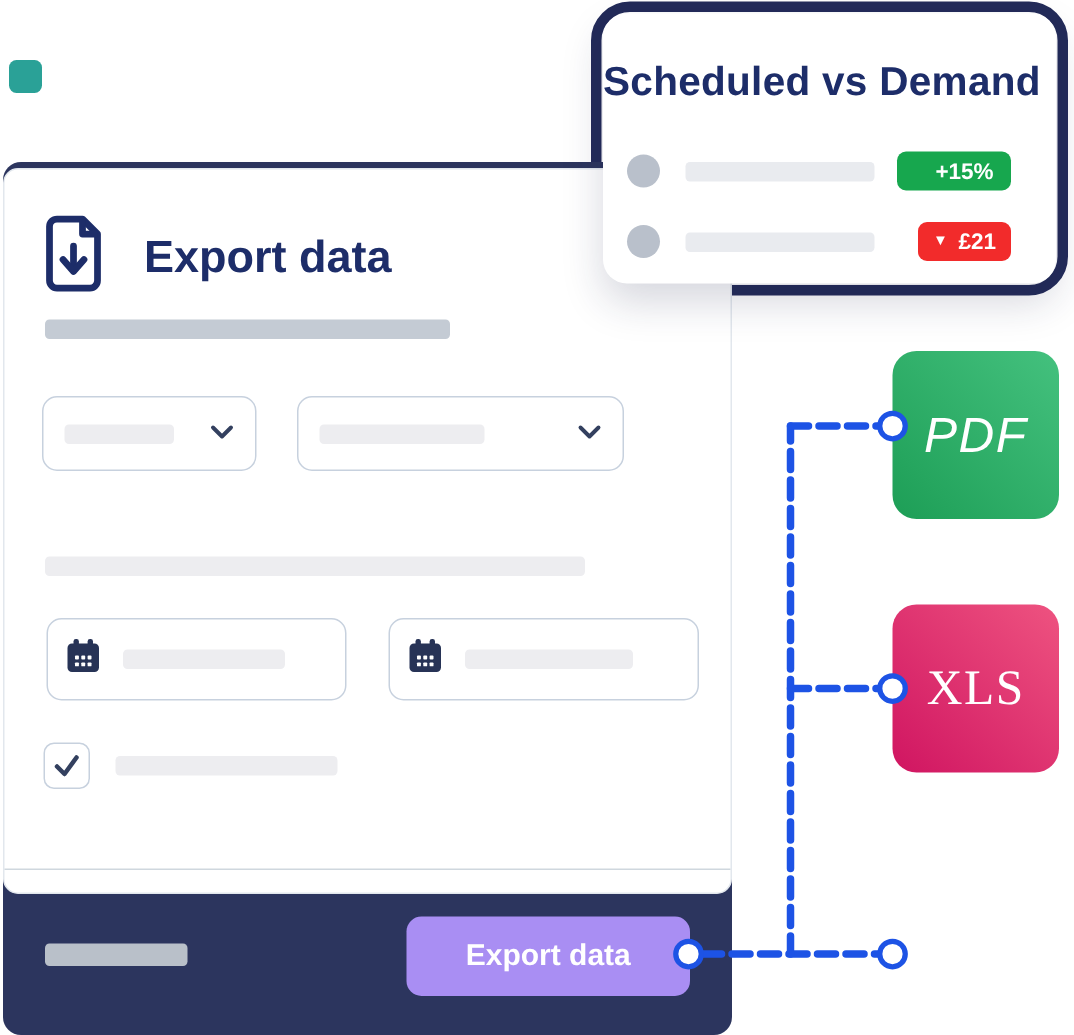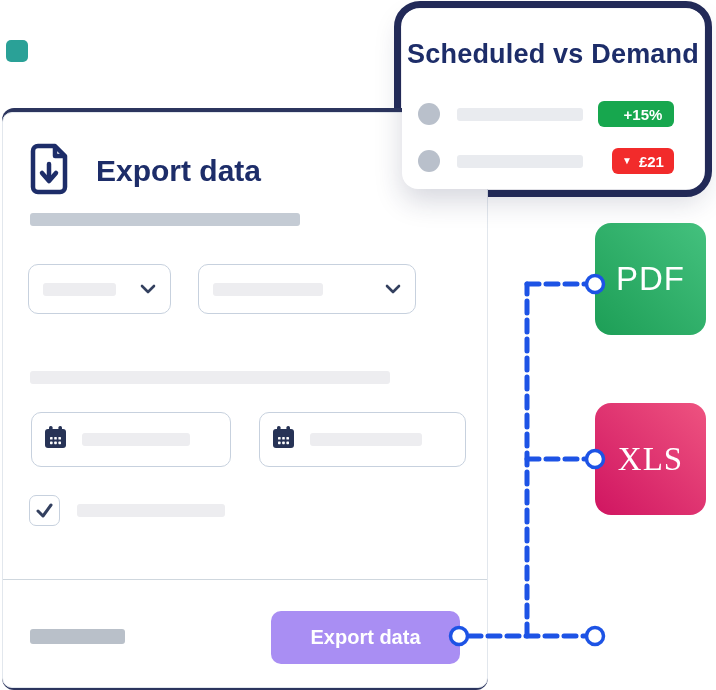--- a/index.html
+++ b/index.html
@@ -7,33 +7,33 @@
           font-family:"Liberation Sans",sans-serif;}
 
   
   .decor-square{position:absolute;left:6px;top:40px;width:22px;height:22px;border-radius:5px;z-index:1;}
 
   
   .frame-outline{position:absolute;left:394px;top:1px;width:318px;height:196px;
                  border:7px solid #232b59;border-radius:26px;box-sizing:border-box;z-index:1;}
   .demand-card{position:absolute;left:402px;top:9px;width:302px;height:180px;background:#fff;
                border-radius:16px;box-shadow:0 12px 28px rgba(25,35,70,.18);z-index:3;box-sizing:border-box;}
-  .demand-title{margin:30px 0 8px 0;text-align:center;font-size:27px;font-weight:700;color:#1d2d69;letter-spacing:.2px;}
+  .demand-title{margin:30px 0 8px 0;font-size:27px;font-weight:700;color:#1d2d69;letter-spacing:.2px;}
   .demand-row{position:absolute;left:16px;right:30px;height:26px;display:flex;align-items:center;}
   .demand-row.r1{top:92px;}
   .demand-row.r2{top:139px;}
   .dot{width:22px;height:22px;border-radius:50%;background:#b9c0cb;flex:0 0 auto;}
   .row-bar{width:126px;height:13px;border-radius:3px;background:#e9ebef;margin-left:17px;}
   .badge{margin-left:auto;min-width:42px;height:26px;border-radius:6px;color:#fff;font-size:15px;font-weight:700;
          display:flex;align-items:center;justify-content:center;gap:7px;padding:0 10px;}
   .tri{font-size:10px;line-height:1;}
 
   
   .modal-backing{position:absolute;left:2px;top:108px;width:486px;height:582px;background:#2c355e;border-radius:12px;z-index:1;}
-  .export-modal{position:absolute;left:2px;top:112px;width:486px;height:576px;background:#fff;border:1px solid #e2e7ed;
+  .export-modal{position:absolute;left:2px;top:112px;width:486px;height:484px;background:#fff;border:1px solid #e2e7ed;
                 border-radius:10px;box-sizing:border-box;z-index:2;}
   .modal-header{position:absolute;left:27px;top:30px;display:flex;align-items:center;gap:28px;}
   .export-title{font-size:30px;font-weight:700;color:#1d2d69;}
   .title-bar{position:absolute;left:27px;top:100px;width:270px;height:13px;border-radius:3px;background:#c4cbd4;}
 
   .dropdown{position:absolute;top:151px;height:50px;border:1.5px solid #c7d1de;border-radius:10px;box-sizing:border-box;
             display:flex;align-items:center;justify-content:space-between;padding:0 14px;background:#fff;}
   .dd1{left:25px;width:143px;}
   .dd2{left:195px;width:218px;}
   .ph-bar{height:13px;border-radius:3px;background:#ededf0;}
@@ -51,21 +51,21 @@
 
   .divider{position:absolute;left:0;top:466px;width:100%;height:1px;background:#cfd7de;}
   .footer-bar{position:absolute;left:27px;top:516px;width:95px;height:15px;border-radius:3px;background:#b9c0c9;}
   .export-btn{position:absolute;left:268px;top:498px;width:189px;height:53px;border:none;border-radius:10px;
               color:#fff;font-size:20px;font-weight:700;font-family:"Liberation Sans",sans-serif;cursor:pointer;
               display:flex;align-items:center;justify-content:center;}
 
   
   .tile{position:absolute;left:595px;width:111px;height:112px;border-radius:16px;z-index:2;
         display:flex;align-items:center;justify-content:center;color:#fff;font-size:33px;font-weight:500;letter-spacing:1px;}
-  .tile.pdf{top:223px;}
+  .tile.pdf{top:234px;font-style:italic;}
   .tile.xls{top:403px;}
   .tile.csv{top:578px;}
 
   
   .connector-svg{position:absolute;left:0;top:0;z-index:5;pointer-events:none;}
 </style>
 </head>
 <body>
 
 <div class="canvas">

